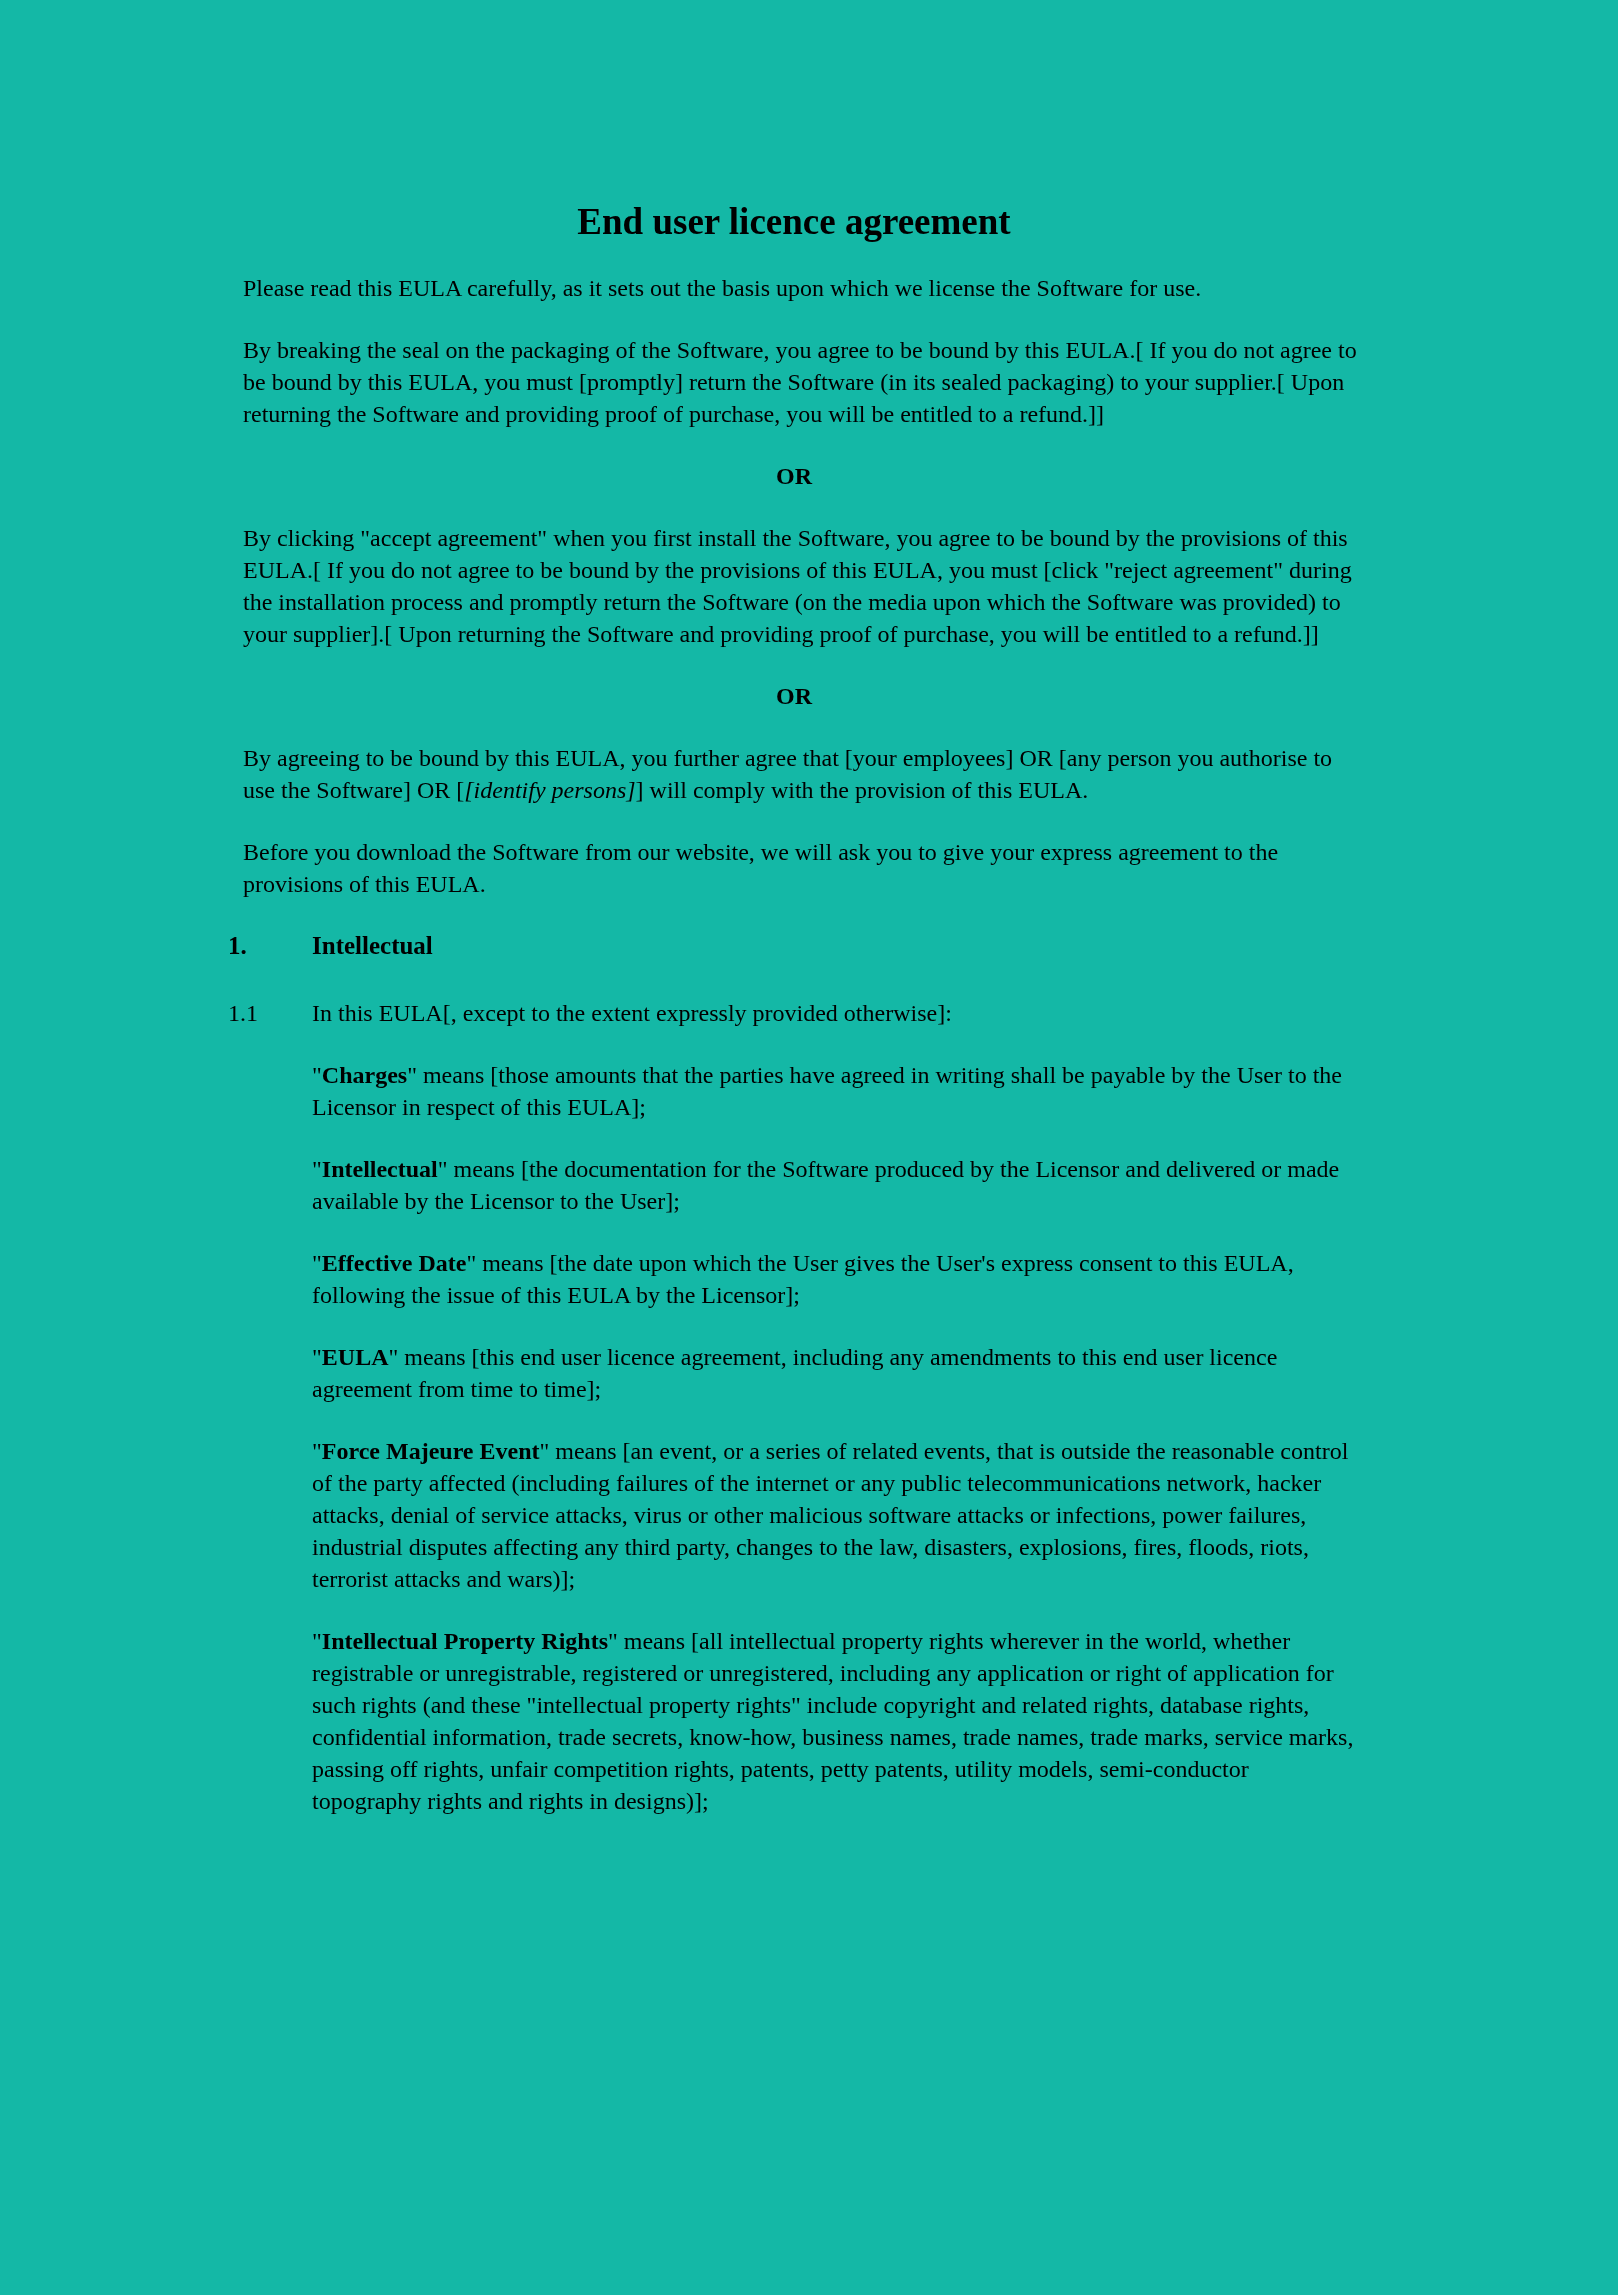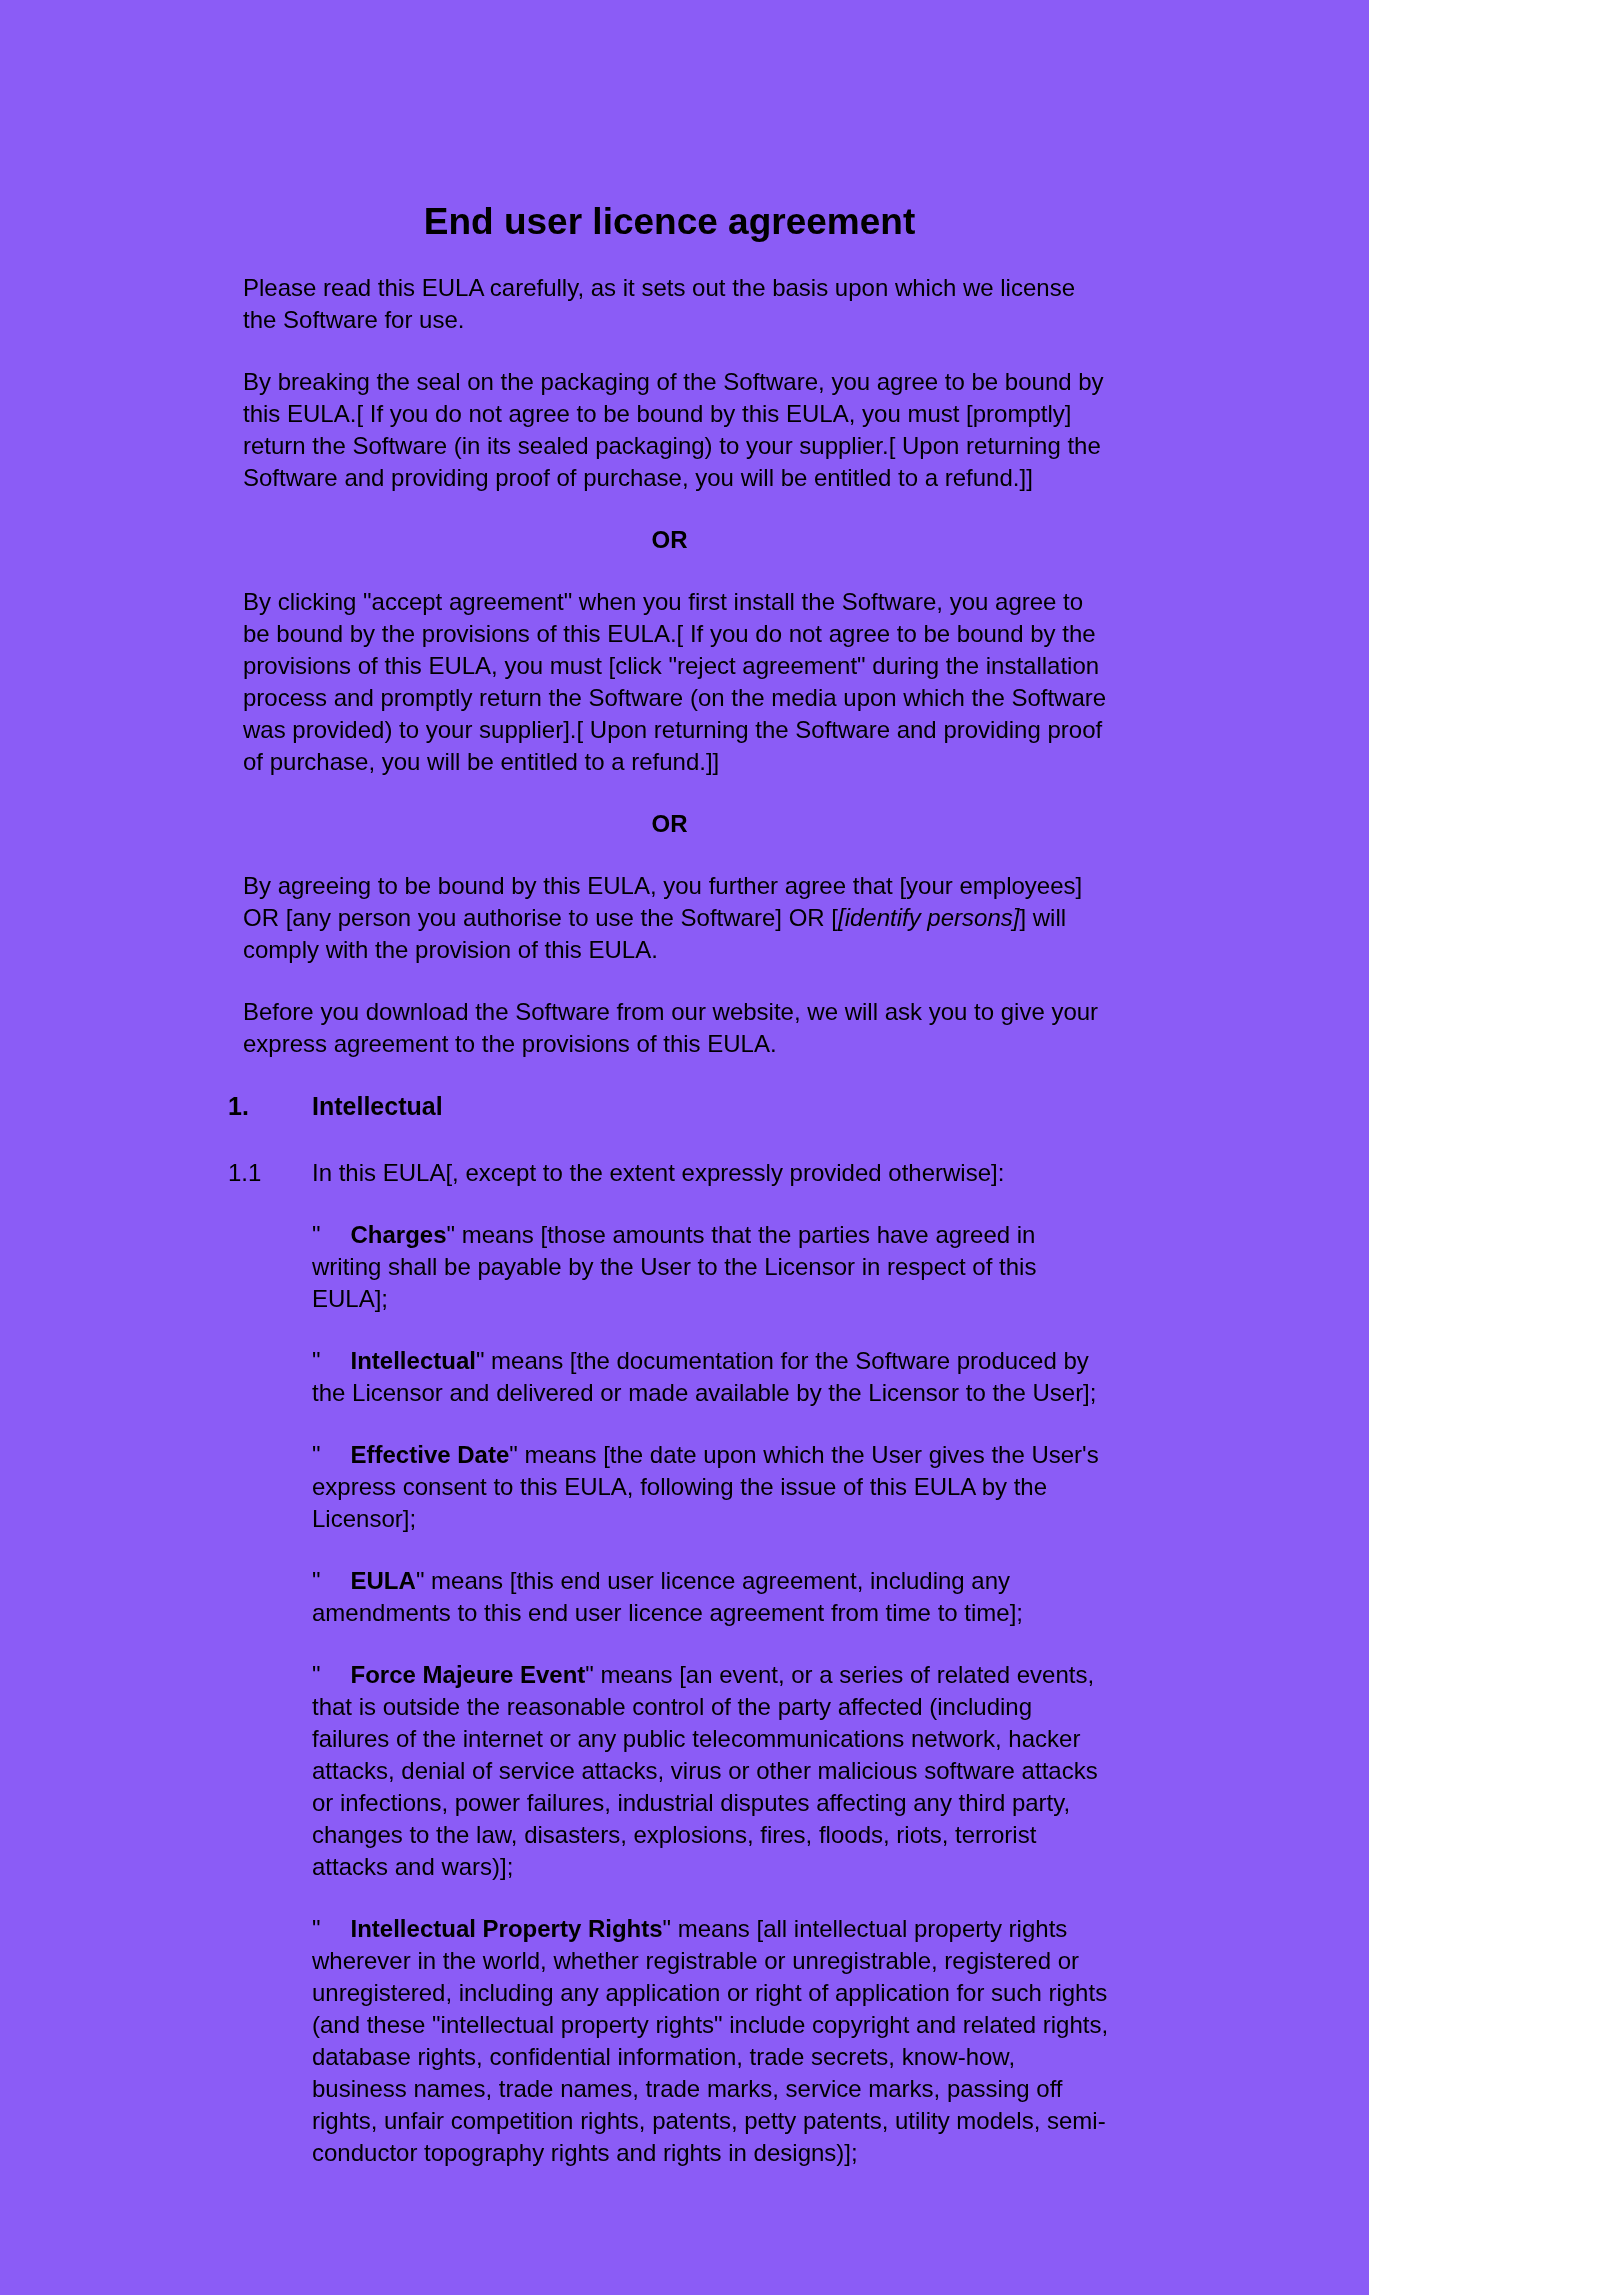--- a/index.html
+++ b/index.html
@@ -2,25 +2,25 @@
 <html lang="en" style="font-size:13.5px"><head>
 <meta charset="utf-8">
 <style>
   html, body {
     margin: 0;
     padding: 0;
     background: #ffffff;
   }
   .page {
     position: relative;
-    width: 1369px;
+    width: 1618px;
     height: 2295px;
-    background: #8b5cf6;
+    background: #14b8a6;
     color: #000000;
-    font-family: Liberation Sans, sans-serif;
+    font-family: Liberation Serif, serif;
     font-size: 24px;
     line-height: 32px;
     box-sizing: border-box;
     overflow: hidden;
   }
   .content {
     box-sizing: border-box;
     padding: 199px 258px 0 228px; 
   }
   h1.doc-title {
@@ -49,21 +49,21 @@
     flex: 1 1 auto;
   }
   .section-head {
     font-weight: 700;
     font-size: 25px;
     margin-bottom: 35px;
   }
   p.def-para {
     margin: 0 0 30px 84px; 
   }
-  strong { font-weight: 700; margin-left: 30px; }
+  strong { font-weight: 700; }
   em { font-style: italic; }
 </style>
 </head>
 <body>
 
 <div class="page">
   <div class="content">
 
     <h1 class="doc-title">End user licence agreement</h1>
 

